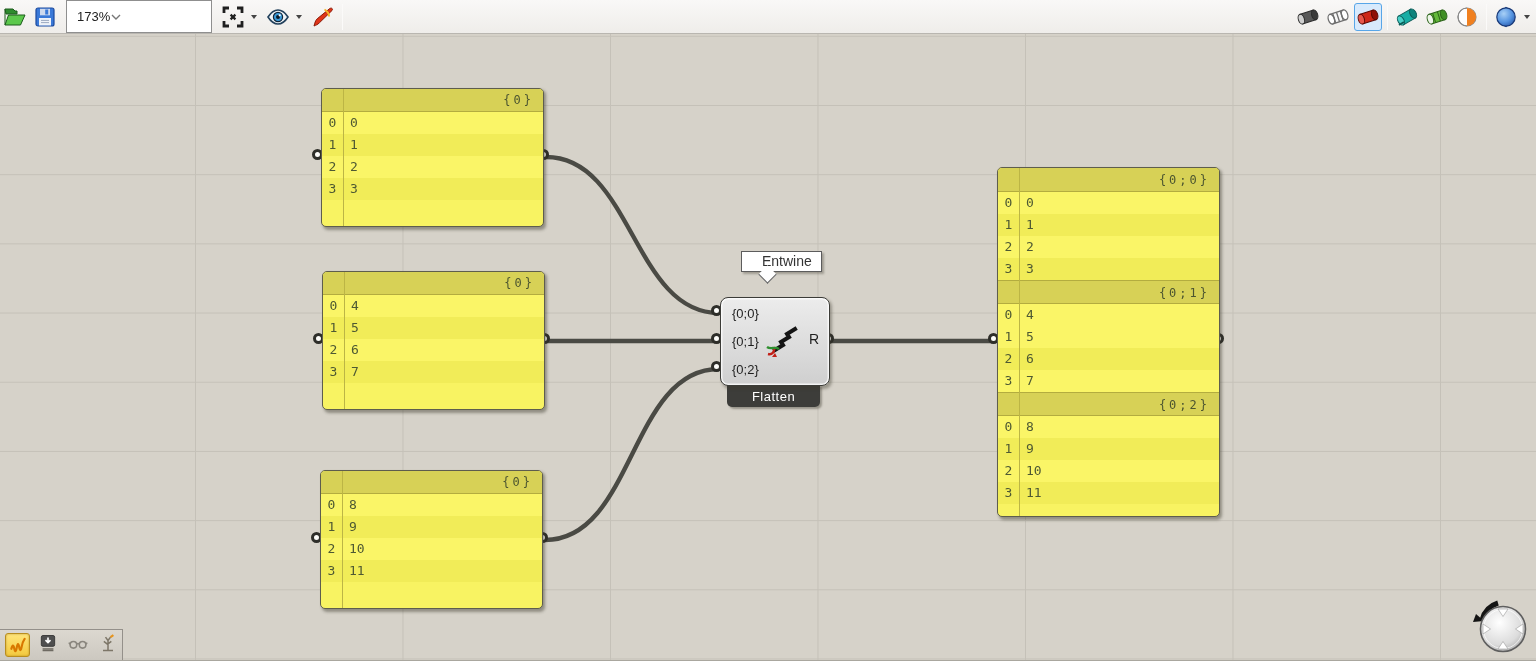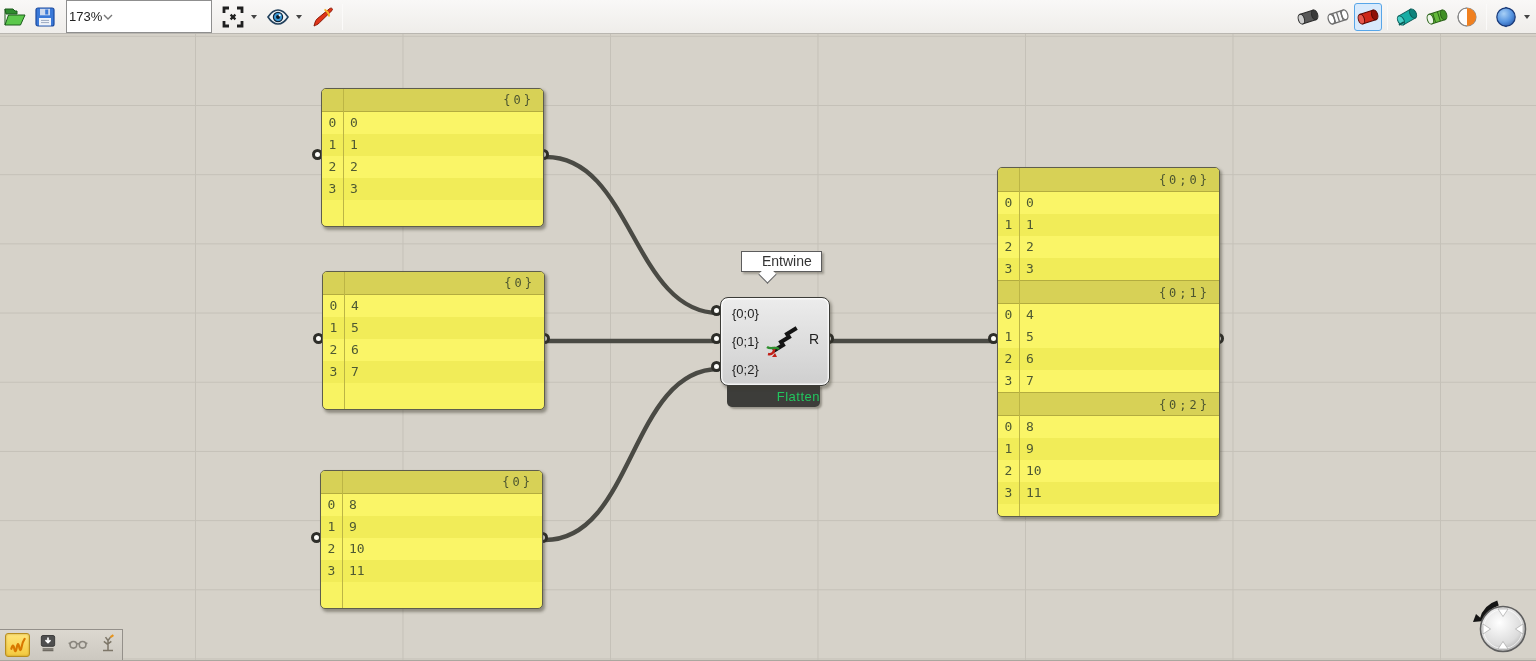--- a/index.html
+++ b/index.html
@@ -15,21 +15,21 @@
   }
   .tbtn { width:28px; height:28px; margin:0 1px; display:flex; align-items:center; justify-content:center; border-radius:3px; }
   .tbtn svg { display:block; }
   .tbtn.selected { border:1.5px solid #58a6e8; background:#d8eafc; }
   .tb-sep { width:1px; height:26px; background:#cdcac4; border-right:1px solid #fbfaf9; margin:0 4px; }
   .caret-down { width:0; height:0; border-left:3.5px solid transparent; border-right:3.5px solid transparent; border-top:4px solid #444; margin:0 3px; }
   .combobox {
     width:146px; height:33px; margin-left:6px; margin-right:6px;
     background:#fff; border:1px solid #8f8f8f;
     display:flex; align-items:center; justify-content:flex-start;
-    font-size:13px; color:#222; padding:0 2px;
+    font-size:13px; color:#222; padding:0 10px;
   }
   .combo-chevron { font-size:11px; color:#777; }
   .tb-spacer { flex:1; }
 
   
   .canvas {
     position:absolute; left:0; top:34px; width:1536px; height:627px;
     background-color:#d6d2c9;
     background-image:
       linear-gradient(to right, #c5c1b8 1px, transparent 1px),
@@ -75,21 +75,21 @@
     position:absolute; left:720px; top:297px; width:110px; height:89px; z-index:3;
     background:linear-gradient(#ececec,#cfcfcf);
     border:1.5px solid #3c3c38; border-radius:8px;
     box-shadow:2px 2.5px 3px rgba(60,58,45,.4), inset 0 0 0 1.5px rgba(255,255,255,.75);
   }
   .gh-in { position:absolute; left:11px; height:18px; line-height:18px; font-size:13px; color:#1e1e1e; }
   .gh-icon { position:absolute; left:765px; top:320px; z-index:4; }
   .gh-tag {
     position:absolute; left:727px; top:385px; width:93px; height:22px; z-index:2;
     background:#3d3d3a; border-radius:0 0 5px 5px;
-    color:#22c55e; font-size:13px; text-align:right; line-height:23px; letter-spacing:.5px;
+    color:#ffffff; font-size:13px; text-align:center; line-height:23px; letter-spacing:.5px;
     box-shadow:2px 2px 2px rgba(60,58,45,.4);
   }
   .gh-tooltip {
     position:absolute; left:741px; top:251px; z-index:6;
     background:#fff; border:1px solid #5c5c5c;
     font-size:14px; color:#333; padding:1px 9px 2px 20px;
     box-shadow:1.5px 2px 2px rgba(60,58,45,.35);
   }
   .gh-tooltip-ptr {
     position:absolute; left:761px; top:268px; width:13px; height:13px; z-index:7;

